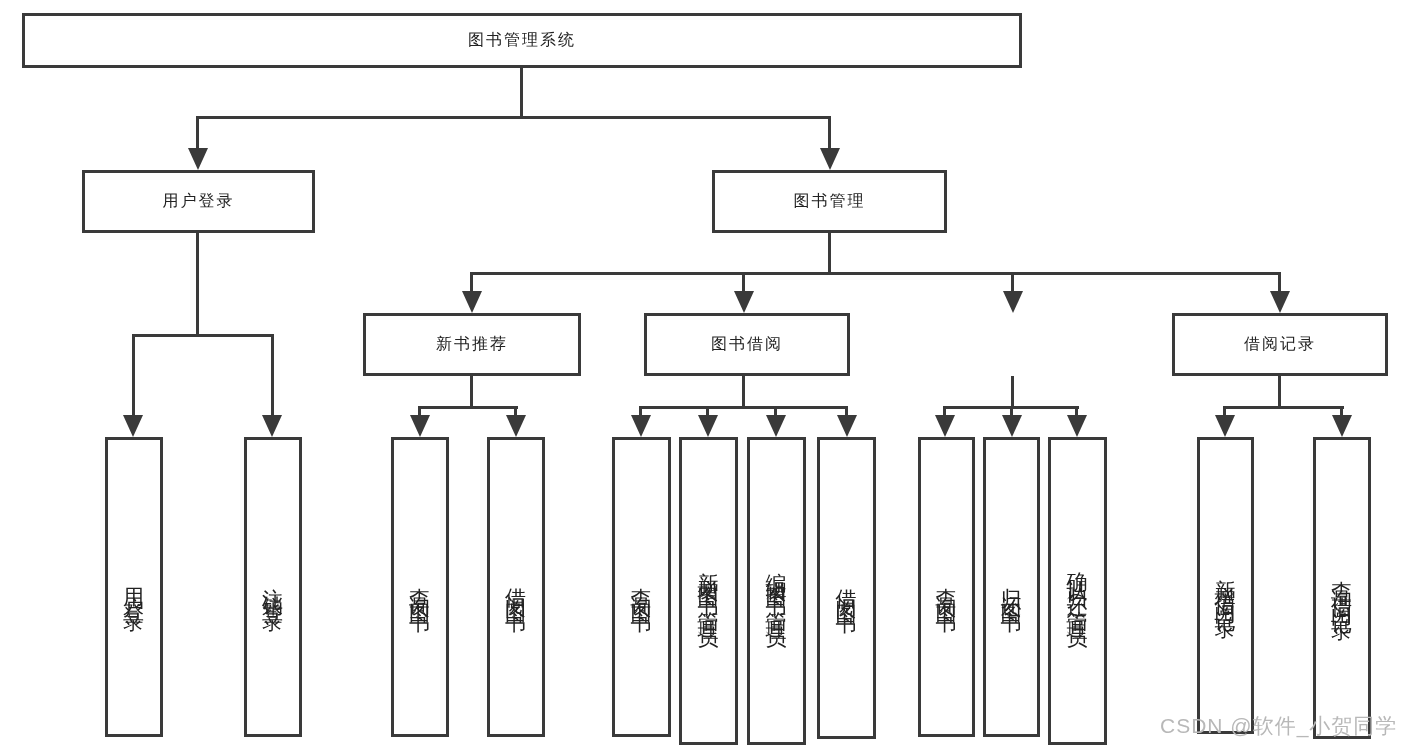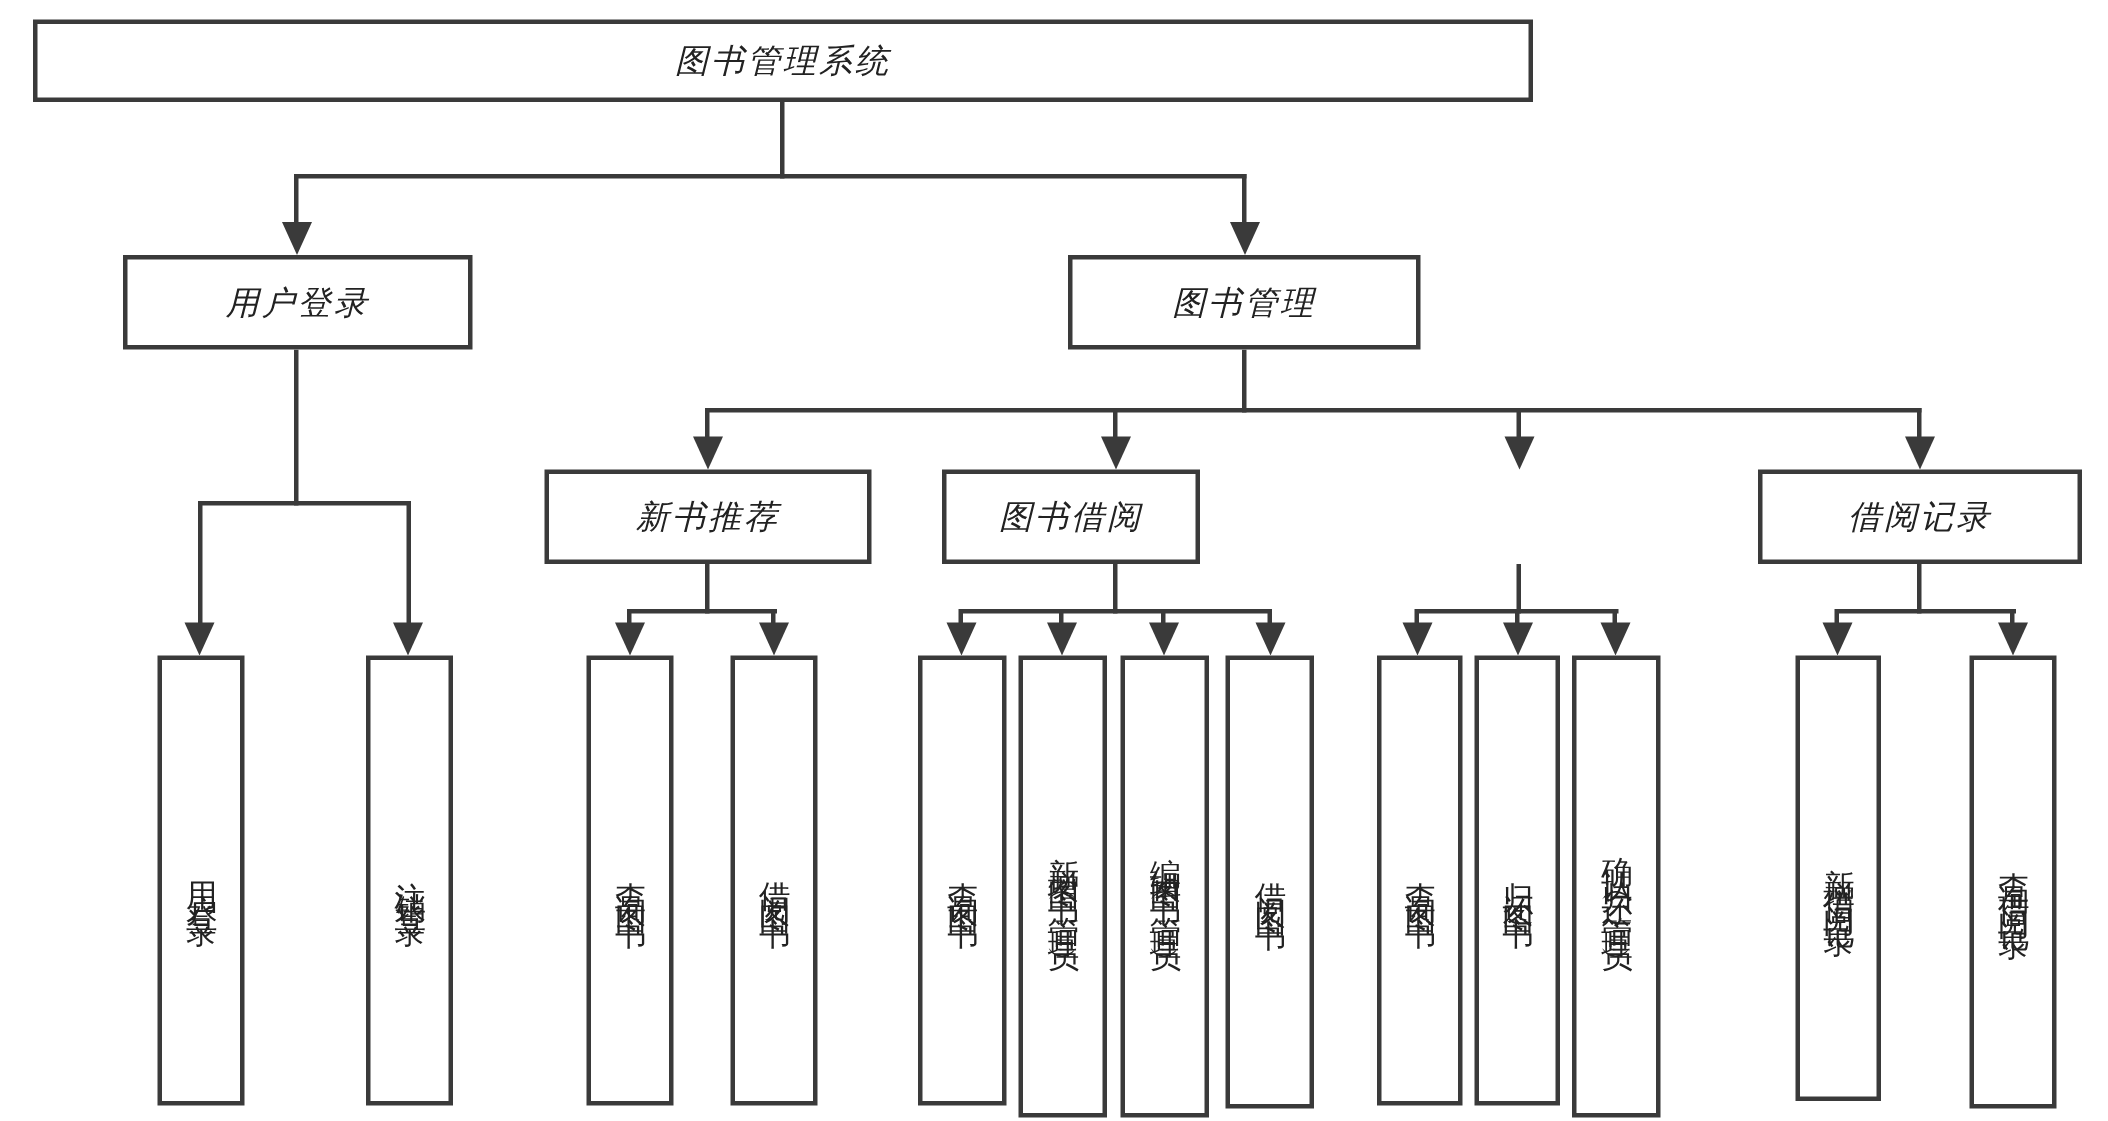--- a/index.html
+++ b/index.html
@@ -27,25 +27,24 @@
   }
 
   
   .node {
     position: absolute;
     background: #ffffff;
     border: 3px solid #3a3a3a;
     display: flex;
     align-items: center;
     justify-content: center;
-    font-size: 22px;
+    font-size: 16px;
     color: #222222;
     letter-spacing: 2px;
     z-index: 2;
-    font-style: italic;
   }
 
   
   .leaf {
     position: absolute;
     background: #ffffff;
     border: 3px solid #3a3a3a;
     display: flex;
     align-items: center;
     justify-content: center;
@@ -145,21 +144,21 @@
     </div>
 
   <div class="node" style="left:712px; top:170px; width:235px; height:63px;">
       <span>图书管理</span>
     </div>
 
   <div class="node" style="left:363px; top:313px; width:218px; height:63px;">
       <span>新书推荐</span>
     </div>
 
-  <div class="node" style="left:628px; top:313px; width:172px; height:63px;">
+  <div class="node" style="left:644px; top:313px; width:206px; height:63px;">
       <span>图书借阅</span>
     </div>
 
 
   <div class="node" style="left:1172px; top:313px; width:216px; height:63px;">
       <span>借阅记录</span>
     </div>
 
   <div class="leaf" style="left:105px; top:437px; width:58px; height:300px;">
       <span class="vtext">用户登录</span>
@@ -206,14 +205,15 @@
     </div>
 
   <div class="leaf" style="left:1197px; top:437px; width:57px; height:297px;">
       <span class="vtext">新增借阅记录</span>
     </div>
 
   <div class="leaf" style="left:1313px; top:437px; width:58px; height:302px;">
       <span class="vtext">查询借阅记录</span>
     </div>
 
+  <div class="watermark">CSDN @软件_小贺同学</div>
 
 </div>
 
 </body></html>

